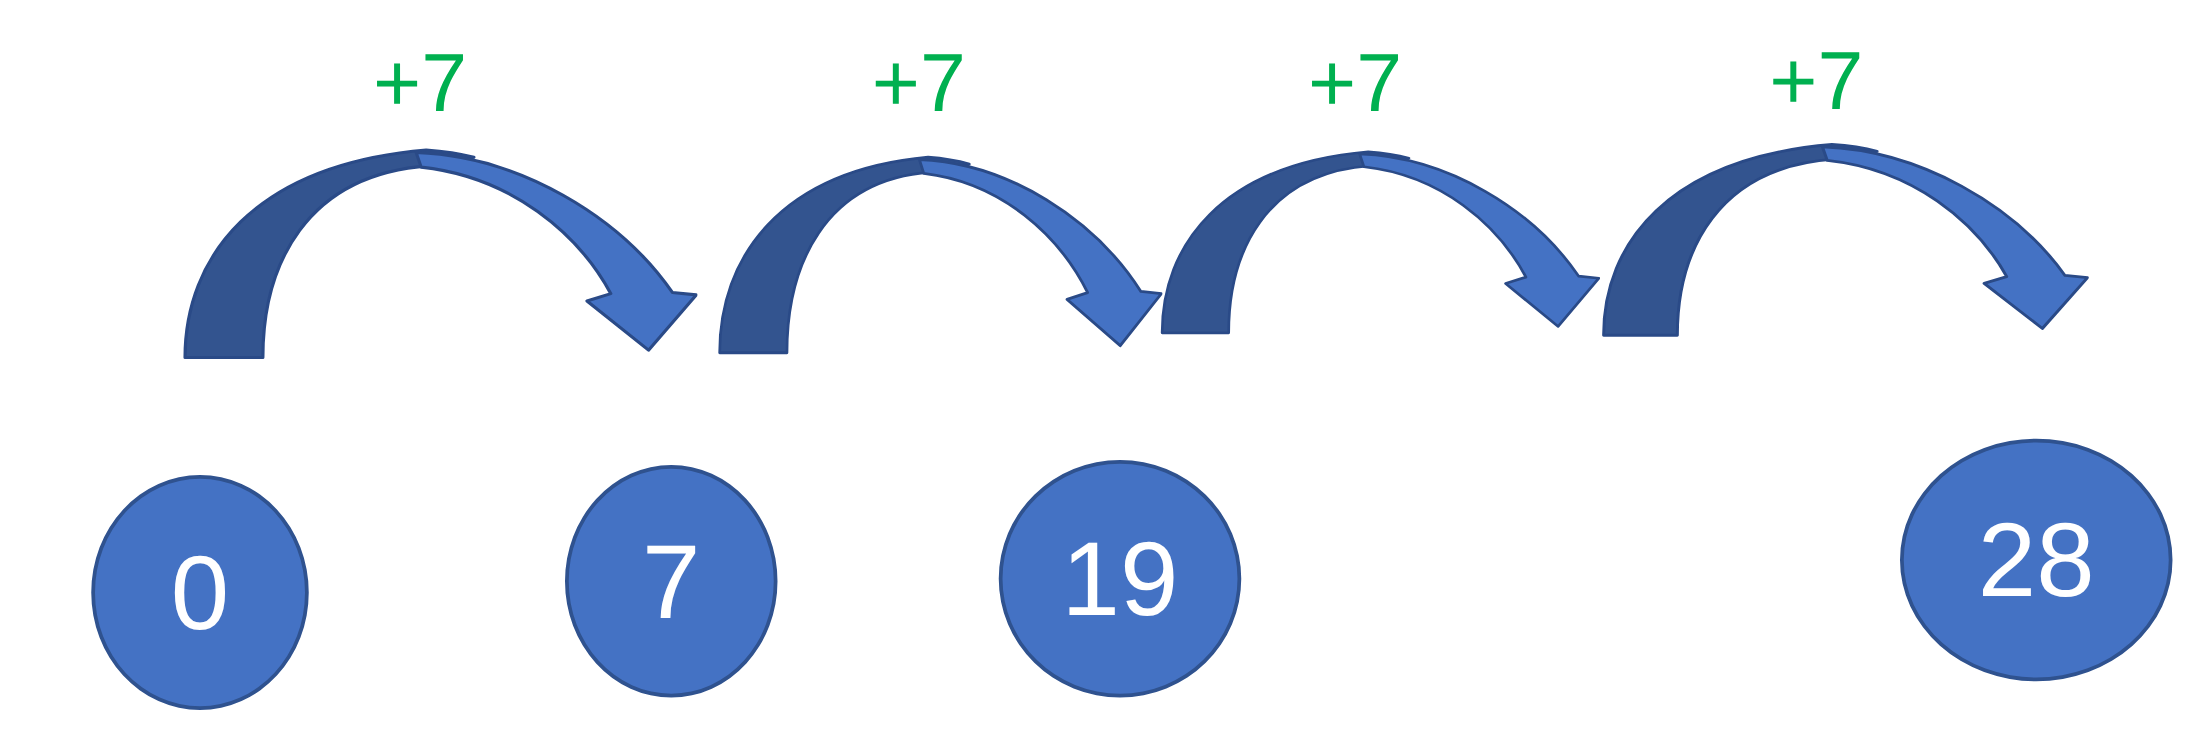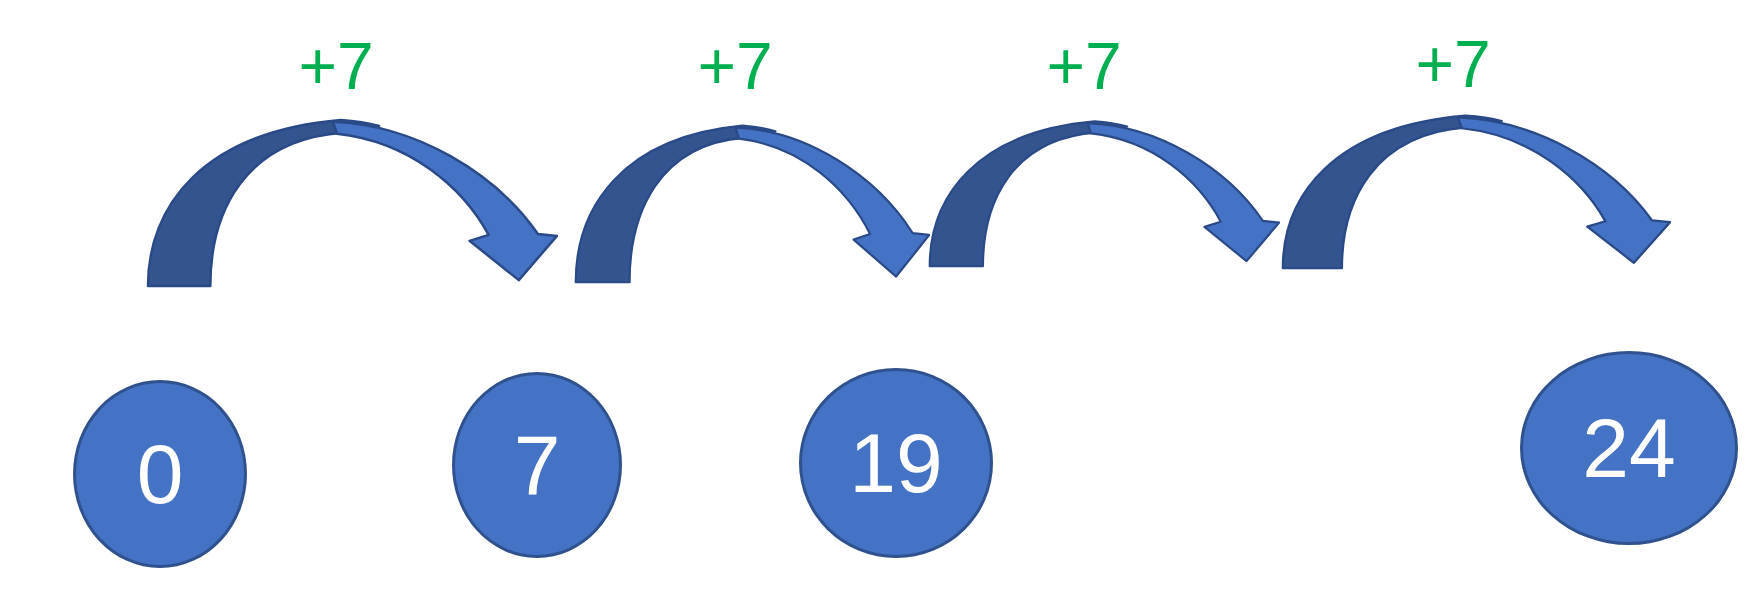--- a/index.html
+++ b/index.html
@@ -90,16 +90,16 @@
   <div class="circle" style="left:73px; top:380px; width:174px; height:188px">
     <span class="num">0</span>
   </div>
   <div class="circle" style="left:452px; top:372px; width:170px; height:186px">
     <span class="num">7</span>
   </div>
   <div class="circle" style="left:799px; top:368px; width:194px; height:190px">
     <span class="num">19</span>
   </div>
   <div class="circle" style="left:1520px; top:351px; width:218px; height:194px">
-    <span class="num">24</span>
+    <span class="num">28</span>
   </div>
 
 </div>
 
 </body></html>

